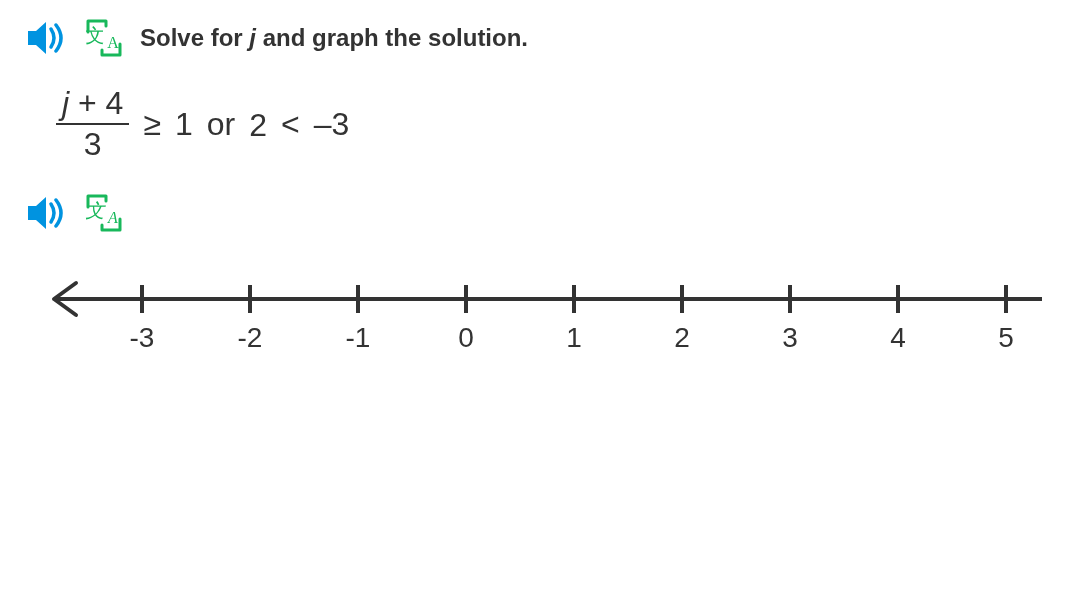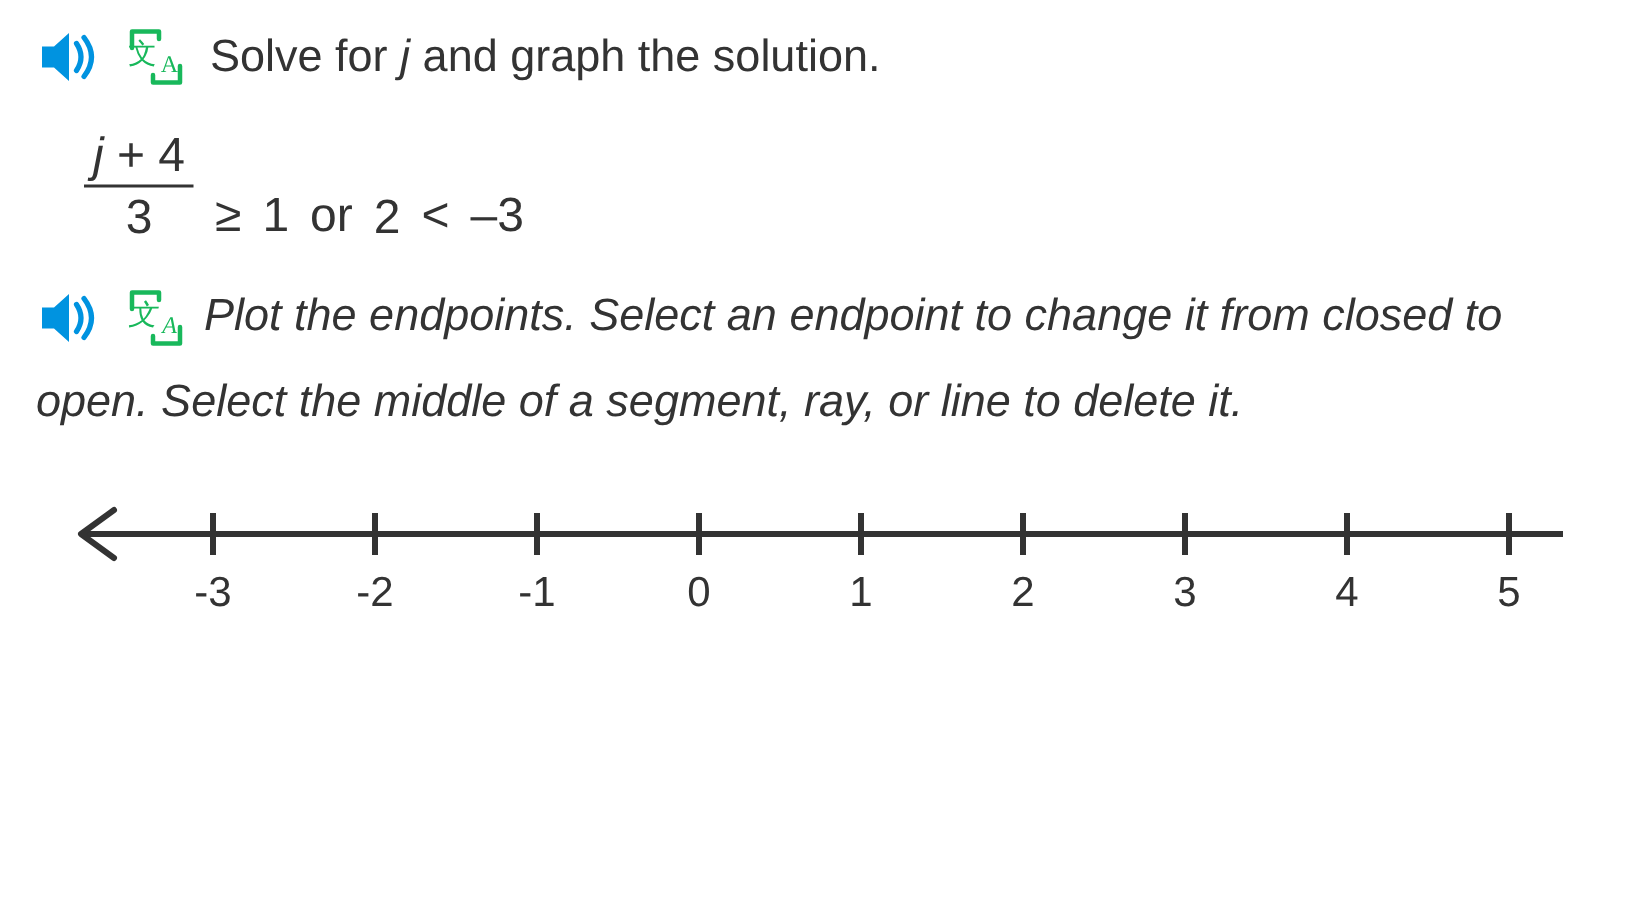--- a/index.html
+++ b/index.html
@@ -37,24 +37,24 @@
     height: 38px;
     flex-shrink: 0;
     cursor: pointer;
   }
   .translate-icon {
     width: 44px;
     height: 40px;
     flex-shrink: 0;
     cursor: pointer;
   }
-  .prompt-text { font-size: 30px; color:#333; }
+  .prompt-text { font-size: 24px; color:#333;font-weight:bold; }
   .math-row {
     display: flex;
-    align-items: flex-end;
+    align-items: center;
     gap: 14px;
     font-size: 32px;
     padding-left: 32px;
     margin-bottom: 20px;
   }
   .frac {
     display: inline-flex;
     flex-direction: column;
     align-items: center;
     line-height: 1.1;
@@ -121,21 +121,21 @@
       <path d="M4 12 L12 12 L22 3 L22 35 L12 26 L4 26 Z" fill="#0093e0"></path>
       <path d="M27 10 Q33 19 27 28" stroke="#0093e0" stroke-width="3.5" fill="none" stroke-linecap="round"></path>
       <path d="M32 6 Q42 19 32 32" stroke="#0093e0" stroke-width="3.5" fill="none" stroke-linecap="round"></path>
     </svg>
     <svg class="translate-icon" viewBox="0 0 44 40">
       <path d="M6 3 L24 3 M6 3 L6 14 M24 3 L24 8" stroke="#18b85b" stroke-width="3" fill="none" stroke-linecap="round"></path>
       <path d="M20 37 L38 37 M20 37 L20 32 M38 37 L38 26" stroke="#18b85b" stroke-width="3" fill="none" stroke-linecap="round"></path>
       <text x="13" y="24" font-size="19" font-family="Verdana" fill="#18b85b" text-anchor="middle">文</text>
       <text x="31" y="30" font-size="16" font-family="Verdana" fill="#18b85b" text-anchor="middle">A</text>
     </svg>
-  </span><span>Plot the endpoints. Select an endpoint to change it from closed to open. Select the middle of a segment, ray, or line to delete it.</span>
+  </span>
 </div>
 
 <div class="numberline-wrap">
   <svg class="numberline" viewBox="0 0 1020 100">
 
     <line x1="22" y1="30" x2="1010" y2="30" stroke="#333" stroke-width="4"></line>
 
     <polyline points="44,14 22,30 44,46" fill="none" stroke="#333" stroke-width="4" stroke-linecap="round" stroke-linejoin="round"></polyline>
 
     <g id="ticks">

